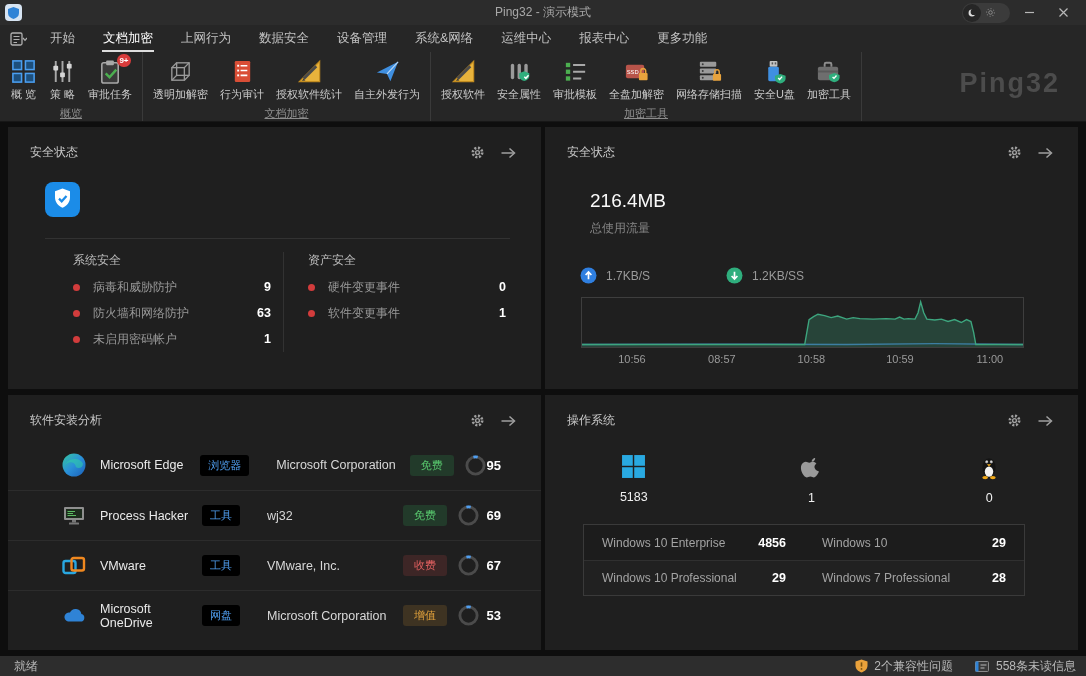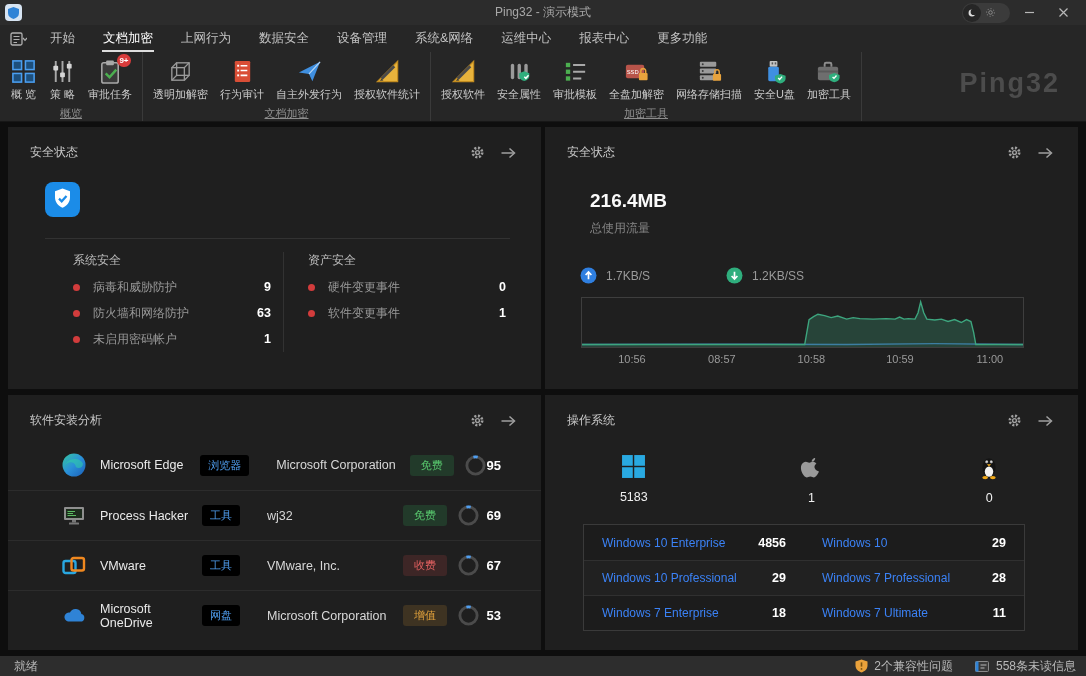--- a/index.html
+++ b/index.html
@@ -57,21 +57,21 @@
   .sec-cols { display:flex; margin:13px 35px 0 37px; }
   .sec-col { flex:1;margin-left:28px; }
   .sec-col + .sec-col { border-left:1px solid #323232; padding-left:24px; margin-left:12px; }
   .sec-col-title { font-size:12px; color:#bdbdbd; margin-bottom:5px; }
   .sec-item { display:flex; align-items:center; height:26px; }
   .sec-dot { width:7px; height:7px; border-radius:50%; background:#d23c3c; flex:0 0 auto; }
   .sec-item-label { margin-left:13px; color:#989898; font-size:12px; }
   .sec-item-value { margin-left:auto; font-weight:bold; color:#fff; font-size:12.5px; }
 
   
-  .nw-total { margin:29px 22px 0 45px; font-size:19px; font-weight:bold; color:#fafafa; }
+  .nw-total { margin:29px 22px 0 45px; font-size:19px; font-weight:normal; color:#fafafa; }
   .nw-total-label { margin:8px 22px 0 45px; font-size:12px; color:#858585; }
   .nw-speeds { display:flex; gap:76px; margin:30px 22px 0 35px; }
   .nw-speed { display:flex; align-items:center; gap:9px; color:#9a9a9a; font-size:12px; }
   .nw-chart { margin:13px 54px 0 36px; height:51px; border:1px solid #3e3e3e; position:relative; }
   .nw-ticks { position:relative; margin:5px 54px 0 36px; height:14px; }
   .nw-tick { position:absolute; transform:translateX(-50%); font-size:11px; color:#9a9a9a; }
 
   
   .sw-list { margin-top:11px; }
   .sw-row { display:flex; align-items:center; height:50px; padding:0 40px 0 53px; }
@@ -90,21 +90,21 @@
   
   .os-summary { display:flex; margin-top:25px; }
   .os-col { flex:1; display:flex; flex-direction:column; align-items:center; }
   .os-count { margin-top:11px; font-size:12.5px; color:#f0f0f0; }
   .os-table { margin:19px 53px 0 38px; border:1px solid #3a3a3a; }
   .os-trow { display:grid; grid-template-columns:1fr 1fr; height:35px; }
   .os-trow:nth-child(odd) { background:#1c1c1c; }
   .os-trow:nth-child(even) { background:#212121; }
   .os-trow + .os-trow { border-top:1px solid #303030; }
   .os-cell { display:flex; align-items:center; padding:0 18px; min-width:0; }
-  .os-cell-label { color:#3b82f6; font-size:12px; white-space:nowrap; }
+  .os-cell-label { color:#a3a3a3; font-size:12px; white-space:nowrap; }
   .os-cell-value { margin-left:auto; font-weight:bold; color:#fff; font-size:12.5px; }
 
   
   .statusbar { height:22px; background:#2d2d2d; border-top:2px solid #0e0e0e; display:flex; align-items:center;
                padding:0 10px 0 14px; font-size:12px; color:#b9b9b9; flex:0 0 auto; }
   .status-right { margin-left:auto; display:flex; align-items:center; gap:22px; }
   .status-item { display:flex; align-items:center; gap:6px; }
 </style>
 </head>
 <body>
@@ -255,35 +255,35 @@
                   <rect x="8.5" y="12" width="2" height="2"></rect>
                   <rect x="8.5" y="17" width="2" height="2"></rect>
                 </g>
               </svg>
             </span>
             <div class="rb-label">行为审计</div>
           </div>
           <div class="rb-button">
             <span class="rb-icon">
               <svg width="27" height="27" viewBox="0 0 28 28">
-                <path d="M3 15 L25 4 L17 24 L13.5 16.5 Z" fill="#3f8fe0"></path>
-                <path d="M13.5 16.5 L25 4" stroke="#bcd9f5" stroke-width="1.2"></path>
-              </svg>
-            </span>
-            <div class="rb-label">自主外发行为</div>
-          </div>
-          <div class="rb-button">
-            <span class="rb-icon">
-              <svg width="27" height="27" viewBox="0 0 28 28">
                 <path d="M3.5 24.5 L24.5 24.5 L24.5 3.5 Z" fill="#e8b33c" stroke="#c28c20" stroke-width="1.3"></path>
                 <path d="M8 21.5 L21 8.5" stroke="#4a4a4a" stroke-width="3"></path>
                 <path d="M6 23.5 L8 21.5 L9.8 23.3 Z" fill="#2f2f2f"></path>
               </svg>
             </span>
             <div class="rb-label">授权软件统计</div>
+          </div>
+          <div class="rb-button">
+            <span class="rb-icon">
+              <svg width="27" height="27" viewBox="0 0 28 28">
+                <path d="M3 15 L25 4 L17 24 L13.5 16.5 Z" fill="#3f8fe0"></path>
+                <path d="M13.5 16.5 L25 4" stroke="#bcd9f5" stroke-width="1.2"></path>
+              </svg>
+            </span>
+            <div class="rb-label">自主外发行为</div>
           </div>
         </div>
         <div class="rb-group-label">文档加密</div>
       </div>
       <div class="rb-group">
         <div class="rb-buttons">
           <div class="rb-button">
             <span class="rb-icon">
               <svg width="27" height="27" viewBox="0 0 28 28">
                 <path d="M3.5 24.5 L24.5 24.5 L24.5 3.5 Z" fill="#e8b33c" stroke="#c28c20" stroke-width="1.3"></path>
@@ -684,30 +684,20 @@
           </div>
         </div>
         <div class="os-trow">
           <div class="os-cell">
             <span class="os-cell-label">Windows 10 Professional</span>
             <span class="os-cell-value">29</span>
           </div>
           <div class="os-cell">
             <span class="os-cell-label">Windows 7 Professional</span>
             <span class="os-cell-value">28</span>
-          </div>
-        </div>
-        <div class="os-trow">
-          <div class="os-cell">
-            <span class="os-cell-label">Windows 7 Enterprise</span>
-            <span class="os-cell-value">18</span>
-          </div>
-          <div class="os-cell">
-            <span class="os-cell-label">Windows 7 Ultimate</span>
-            <span class="os-cell-value">11</span>
           </div>
         </div>
       </div>
   </div>
 </div>
 
 <div class="statusbar">
   <span>就绪</span>
   <span class="status-right">
     <span class="status-item">

